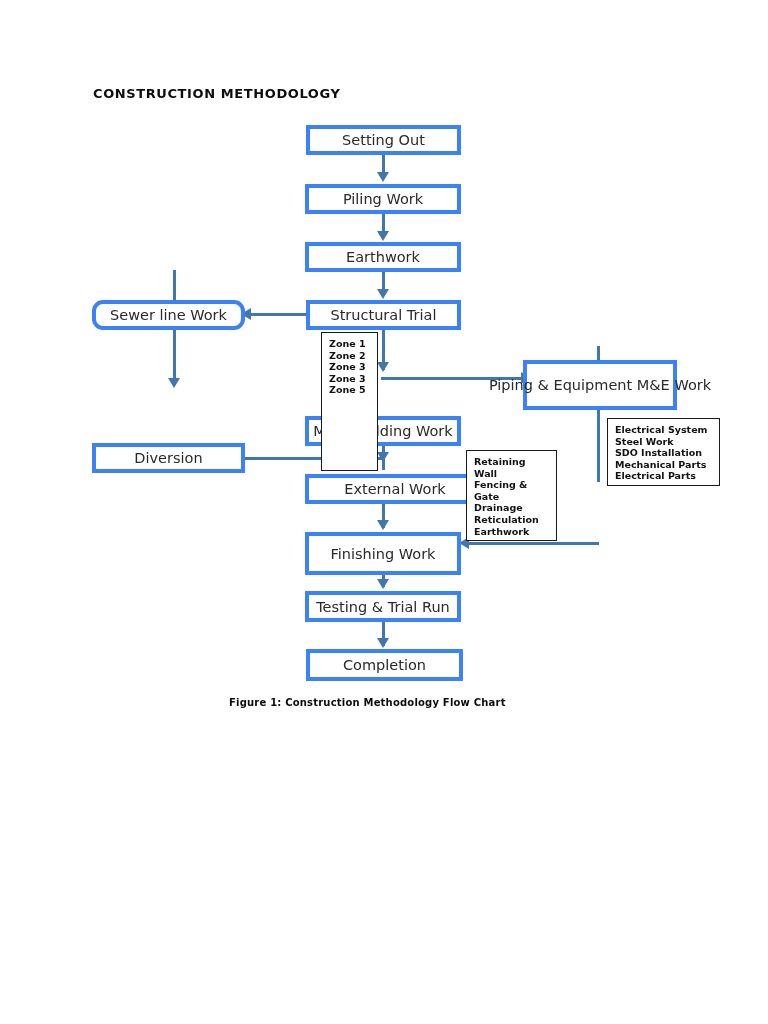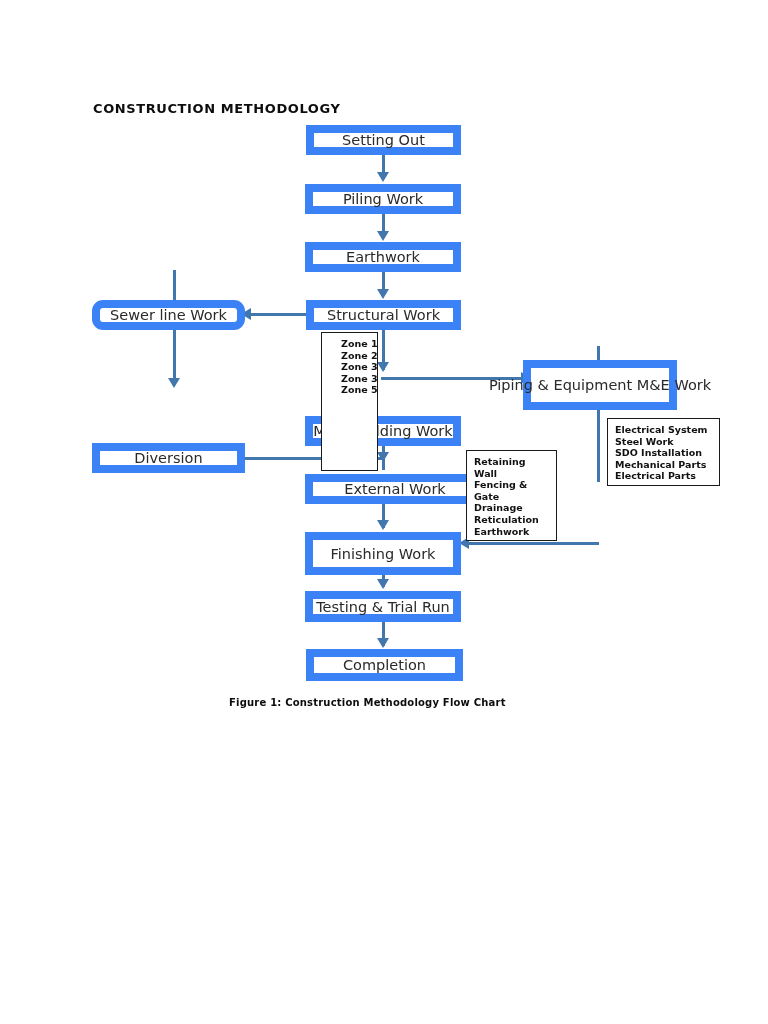--- a/index.html
+++ b/index.html
@@ -26,40 +26,39 @@
   .page-title {
     position: absolute;
     left: 93px;
     top: 86px;
     font-size: 13px;
     font-weight: bold;
     letter-spacing: 0.6px;
     color: #0d0d0d;
     font-family: "DejaVu Sans", sans-serif;
     white-space: nowrap;
-    margin-top: 15px;
   }
 
   .figure-caption {
     position: absolute;
     left: 229px;
     top: 697px;
     font-size: 10px;
     font-weight: bold;
     color: #0d0d0d;
     letter-spacing: 0.2px;
     font-family: "DejaVu Sans", sans-serif;
     white-space: nowrap;
   }
 
   
   .node {
     position: absolute;
     box-sizing: border-box;
-    border: 8px solid #3b82f6;
+    border: 4px solid #3b82f6;
     background: #ffffff;
     display: flex;
     align-items: center;
     justify-content: center;
     color: #2a2a2a;
     font-size: 14.5px;
     font-family: "DejaVu Sans", sans-serif;
     white-space: nowrap;
     z-index: 3;
   }
@@ -85,21 +84,21 @@
     color: #111111;
     font-family: "DejaVu Sans", sans-serif;
     overflow: hidden;
     z-index: 6;
   }
   .detail-box .lines {
     padding: 5px 0 0 7px;
   }
   .detail-box .lines div { white-space: nowrap; }
 
-  .detail-box.zone { z-index: 7; padding-left: 12px; }
+  .detail-box.zone { z-index: 7; }
 
   
   .conn {
     position: absolute;
     background: #4277AE;
     z-index: 2;
   }
   .conn.v { width: 3px; }
   .conn.h { height: 3px; }
 
@@ -181,21 +180,21 @@
 
   <div class="node" style="left:305px; top:242px; width:156px; height:30px;">
     <span>Earthwork</span>
   </div>
 
   <div class="node" style="left:92px; top:300px; width:153px; height:30px;border-radius:11px;">
     <span>Sewer line Work</span>
   </div>
 
   <div class="node" style="left:306px; top:300px; width:155px; height:30px;">
-    <span>Structural Work</span>
+    <span>Structural Trial</span>
   </div>
 
   <div class="node overflow" style="left:523px; top:360px; width:154px; height:50px;padding-left:48px;">
     <span>Piping &amp; Equipment M&amp;E Work</span>
   </div>
 
   <div class="node" style="left:305px; top:416px; width:156px; height:30px;">
     <span>Main Building Work</span>
   </div>
 

